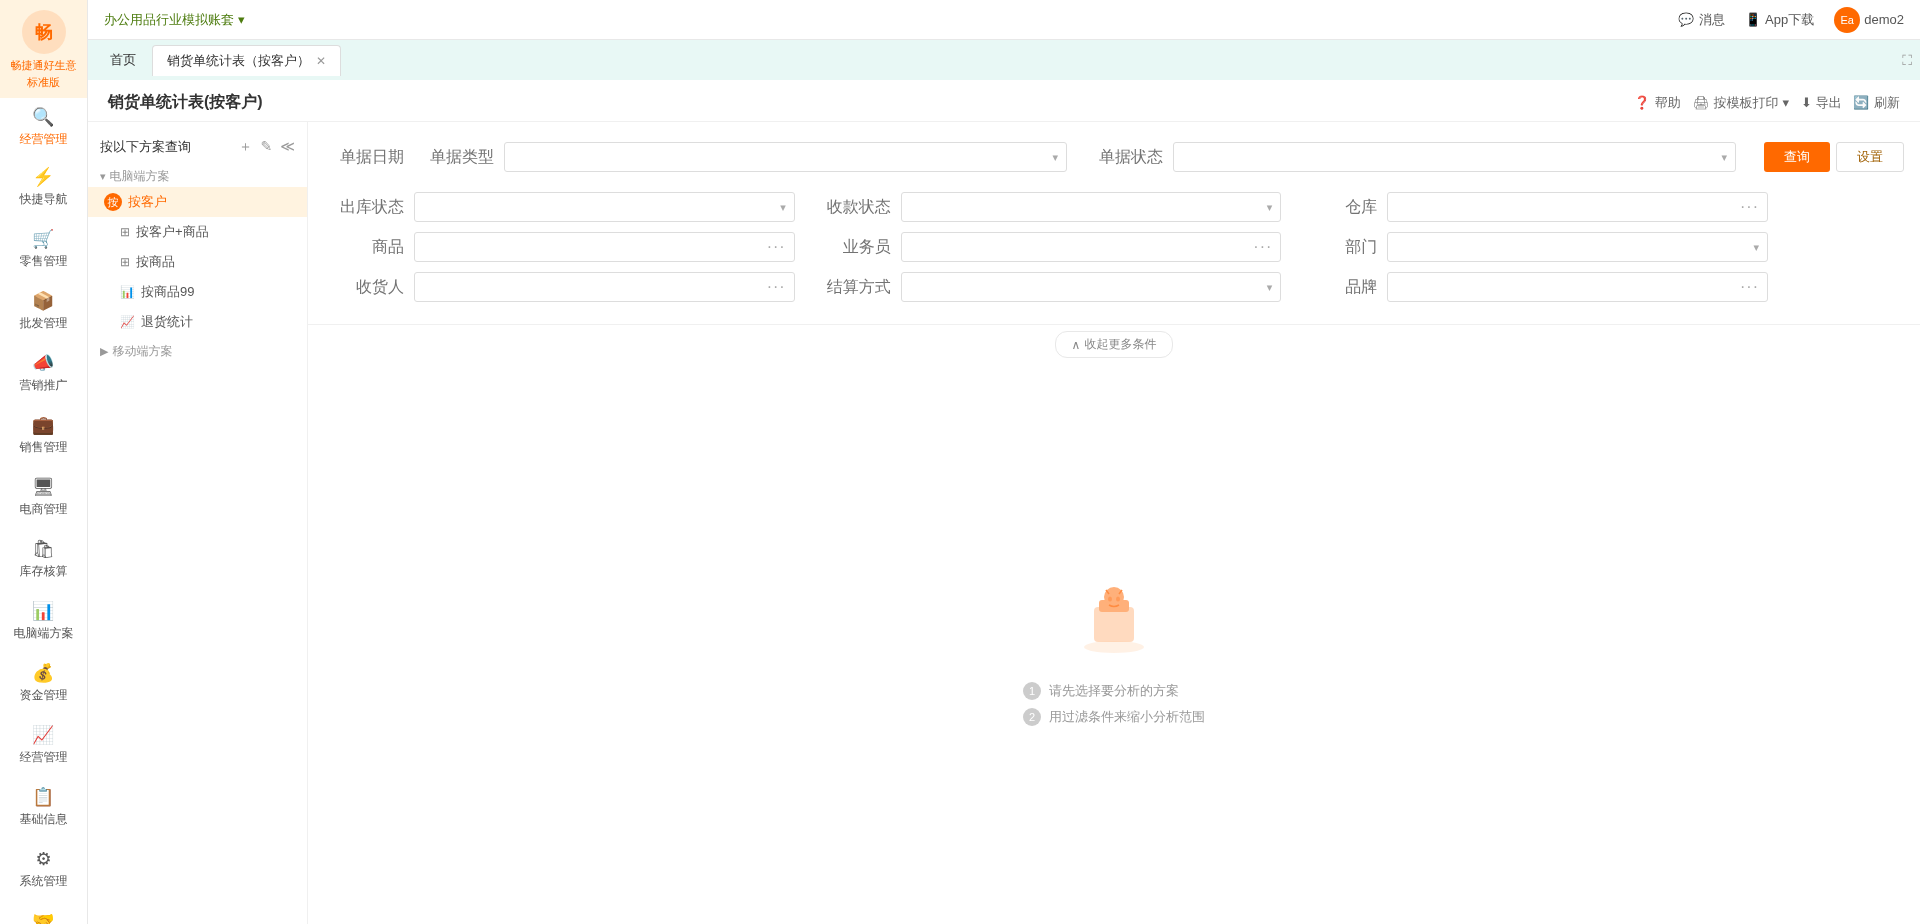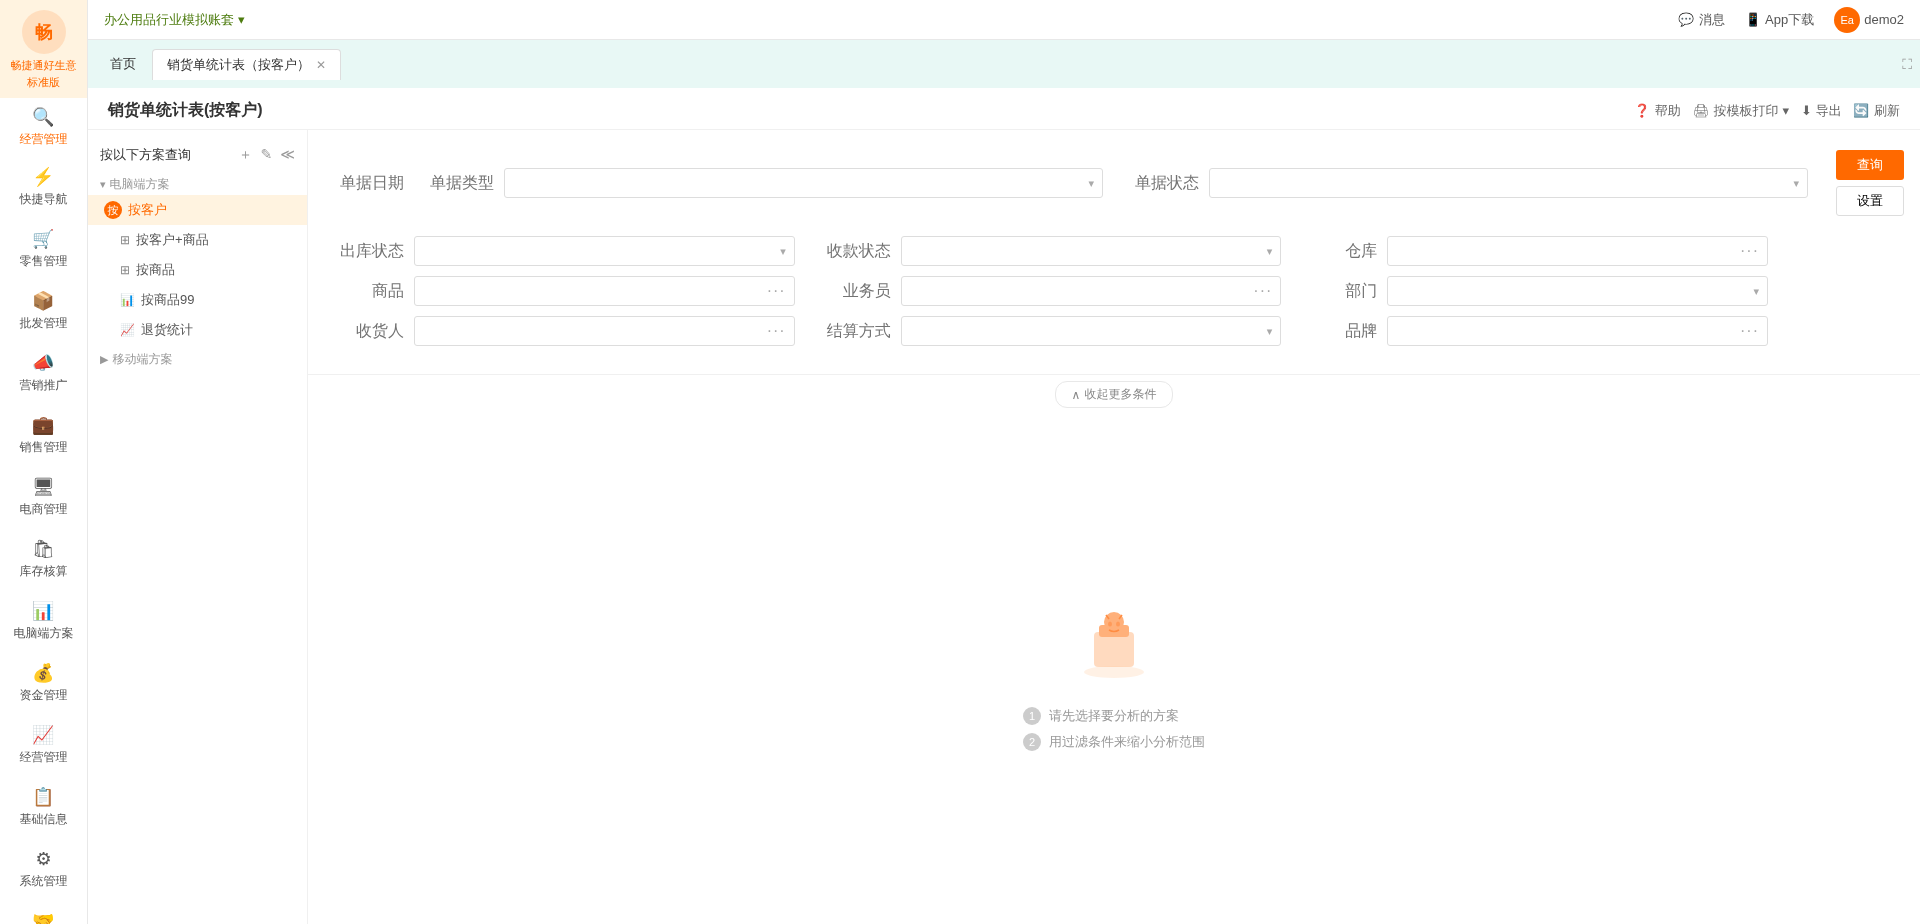--- a/index.html
+++ b/index.html
@@ -19,21 +19,21 @@
 
     
     .topbar { height: 40px; background: #fff; border-bottom: 1px solid #e8e8e8; display: flex; align-items: center; padding: 0 16px; justify-content: space-between; }
     .topbar-left { display: flex; align-items: center; gap: 8px; font-size: 13px; color: #4d7c0f; }
     .topbar-dropdown { display: flex; align-items: center; gap: 4px; cursor: pointer; }
     .topbar-right { display: flex; align-items: center; gap: 20px; font-size: 13px; color: #555; }
     .topbar-right-item { display: flex; align-items: center; gap: 4px; cursor: pointer; }
     .avatar { width: 26px; height: 26px; border-radius: 50%; background: #ff6900; display: flex; align-items: center; justify-content: center; color: #fff; font-size: 11px; }
 
     
-    .tabbar { height: 48px; background: #e8f8f5; display: flex; align-items: center; padding: 0 8px; gap: 2px; }
+    .tabbar { height: 40px; background: #e8f8f5; display: flex; align-items: center; padding: 0 8px; gap: 2px; }
     .tab { padding: 6px 14px; border-radius: 4px 4px 0 0; cursor: pointer; font-size: 13px; display: flex; align-items: center; gap: 6px; }
     .tab.home { background: transparent; color: #333; }
     .tab.active { background: #fff; color: #333; border-top: 1px solid #ddd; border-left: 1px solid #ddd; border-right: 1px solid #ddd; }
     .tab-close { color: #999; font-size: 12px; cursor: pointer; }
     .tab-maximize { color: #999; font-size: 12px; cursor: pointer; margin-left: 4px; }
 
     
     .content { flex: 1; background: #fff; overflow: hidden; display: flex; flex-direction: column; }
 
     
@@ -67,23 +67,23 @@
     .date-btn { padding: 2px 8px; border: 1px solid #ddd; border-radius: 3px; cursor: pointer; font-size: 12px; color: #555; background: #fff; }
     .date-btn.active { background: #ff6900; color: #fff; border-color: #ff6900; }
     .date-range { font-size: 12px; color: #999; }
 
     
     .select-field { flex: 1; height: 30px; border: 1px solid #ddd; border-radius: 3px; padding: 0 8px; display: flex; align-items: center; justify-content: space-between; cursor: pointer; background: #fff; font-size: 13px; color: #333; }
     .select-arrow { color: #aaa; font-size: 11px; }
     .select-dots { color: #aaa; font-size: 16px; letter-spacing: 1px; }
 
     
-    .action-area { display: flex; flex-direction: column; gap: 6px; padding: 10px 0 10px 12px; }
+    .action-area { display: flex; flex-direction: row; gap: 6px; padding: 10px 0 10px 12px; }
     .btn-query { background: #ff6900; color: #fff; border: none; border-radius: 3px; padding: 6px 20px; cursor: pointer; font-size: 13px; white-space: nowrap; }
-    .btn-settings { background: #fff; color: #000000; border: 1px solid #ddd; border-radius: 3px; padding: 5px 20px; cursor: pointer; font-size: 13px; white-space: nowrap; }
+    .btn-settings { background: #fff; color: #a16207; border: 1px solid #ddd; border-radius: 3px; padding: 5px 20px; cursor: pointer; font-size: 13px; white-space: nowrap; }
 
     
     .collapse-bar { display: flex; justify-content: center; padding: 6px 0; }
     .collapse-btn { display: flex; align-items: center; gap: 4px; color: #888; cursor: pointer; font-size: 12px; padding: 4px 16px; border: 1px solid #e8e8e8; border-radius: 12px; background: #fff; }
 
     
     .empty-state { flex: 1; display: flex; flex-direction: column; align-items: center; justify-content: center; padding: 40px; }
     .empty-icon { width: 100px; height: 100px; margin-bottom: 20px; }
     .empty-tips { display: flex; flex-direction: column; gap: 8px; }
     .empty-tip { display: flex; align-items: center; gap: 8px; color: #999; font-size: 13px; }
@@ -355,21 +355,21 @@
             <span class="condition-label">部门</span>
             <div style="flex:1; margin-right:16px;">
               <div class="select-field">
                 <span></span>
                 <span class="select-arrow">▾</span>
               </div>
             </div>
             <div style="flex-shrink:0; width:120px;"></div>
           </div>
 
-          <div style="display:flex; align-items:center; margin-bottom:18px; gap:0;">
+          <div style="display:flex; align-items:center; margin-bottom:12px; gap:0;">
             <span class="condition-label">收货人</span>
             <div style="flex:1; margin-right:16px;">
               <div class="select-field">
                 <span></span>
                 <span class="select-dots">···</span>
               </div>
             </div>
             <span class="condition-label">结算方式</span>
             <div style="flex:1; margin-right:16px;">
               <div class="select-field">

